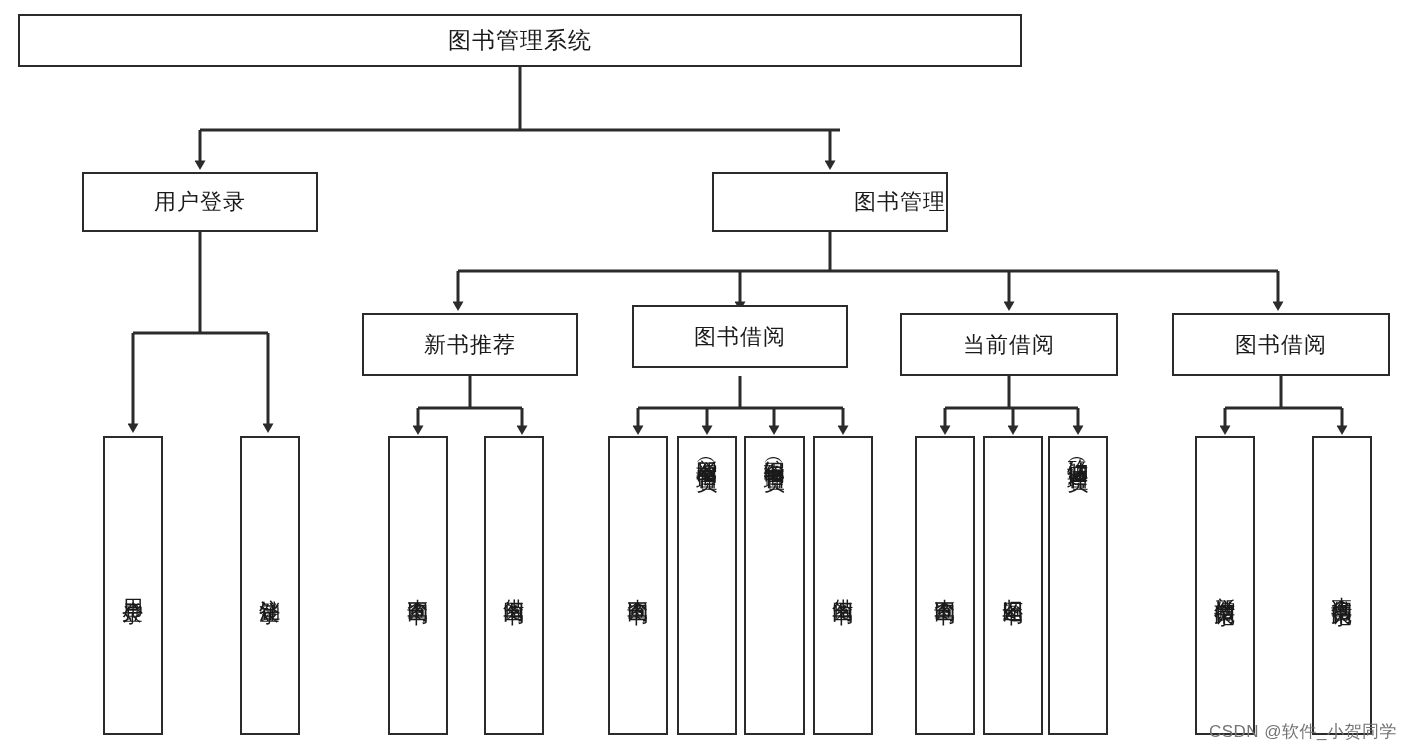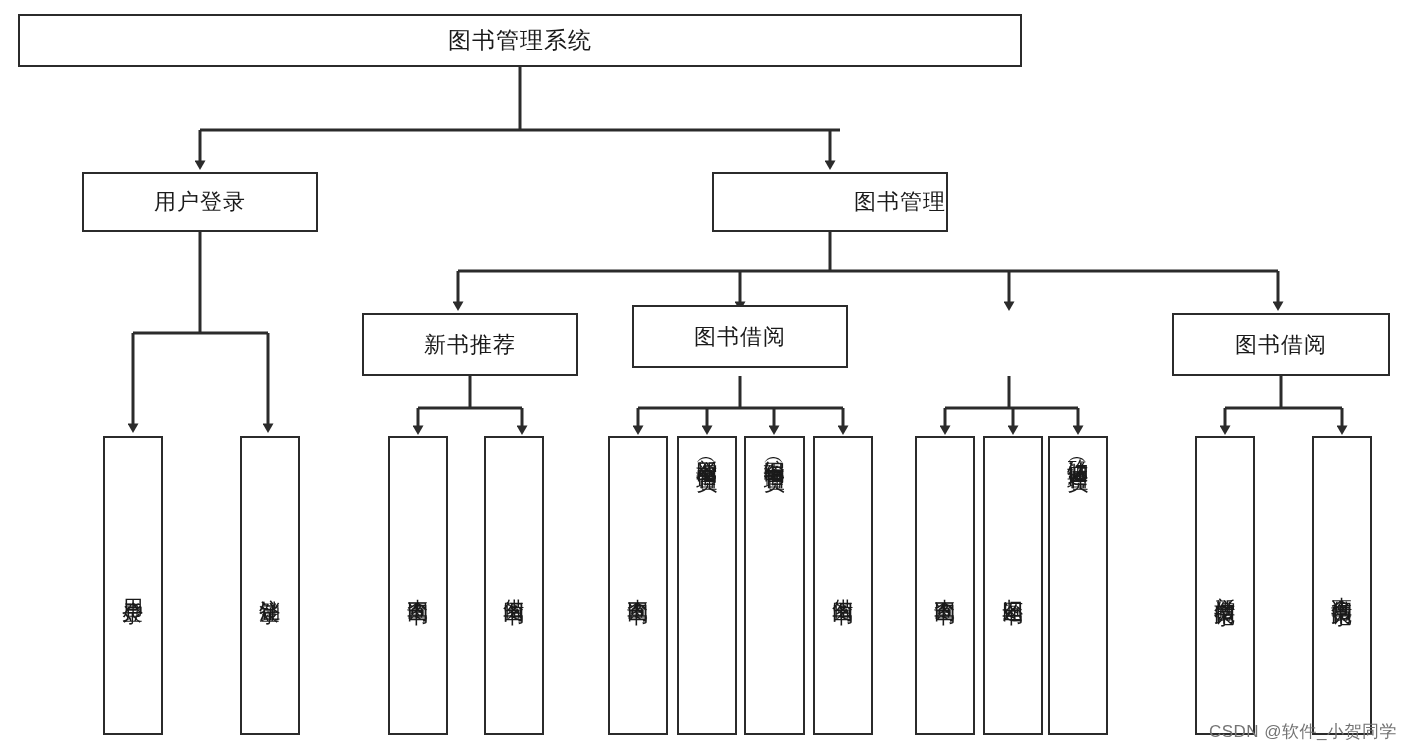--- a/index.html
+++ b/index.html
@@ -124,20 +124,23 @@
   <div class="node h" style="left:712px;top:172px;width:236px;height:60px;justify-content:flex-end;">
     <span class="lbl">图书管理</span>
   </div>
 
   <div class="node h" style="left:362px;top:313px;width:216px;height:63px;">
     <span class="lbl">新书推荐</span>
   </div>
   <div class="node h" style="left:632px;top:305px;width:216px;height:63px;">
     <span class="lbl">图书借阅</span>
   </div>
+  <div class="node h" style="left:900px;top:313px;width:218px;height:63px;">
+    <span class="lbl">当前借阅</span>
+  </div>
   <div class="node h" style="left:1172px;top:313px;width:218px;height:63px;">
     <span class="lbl">图书借阅</span>
   </div>
 
   <div class="node v" style="left:103px;top:436px;width:60px;height:299px;">
     <span class="lbl">用户登录</span>
   </div>
   <div class="node v" style="left:240px;top:436px;width:60px;height:299px;">
     <span class="lbl">注销登录</span>
   </div>

